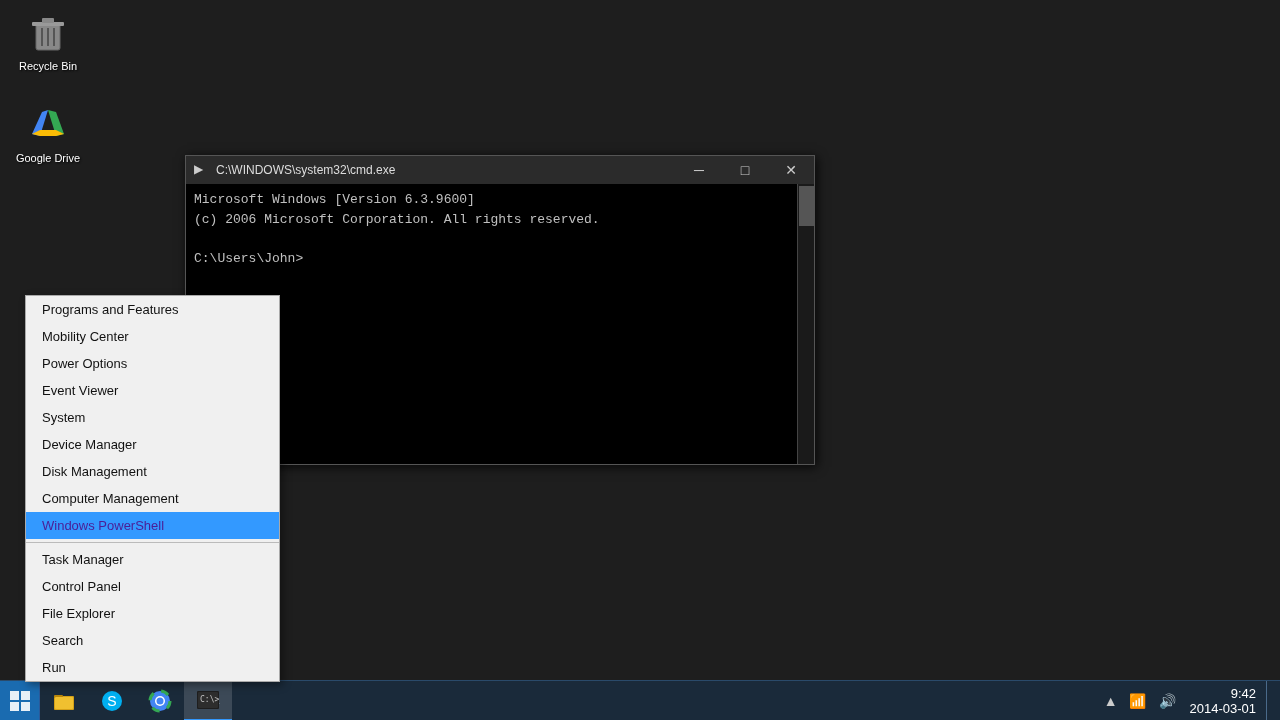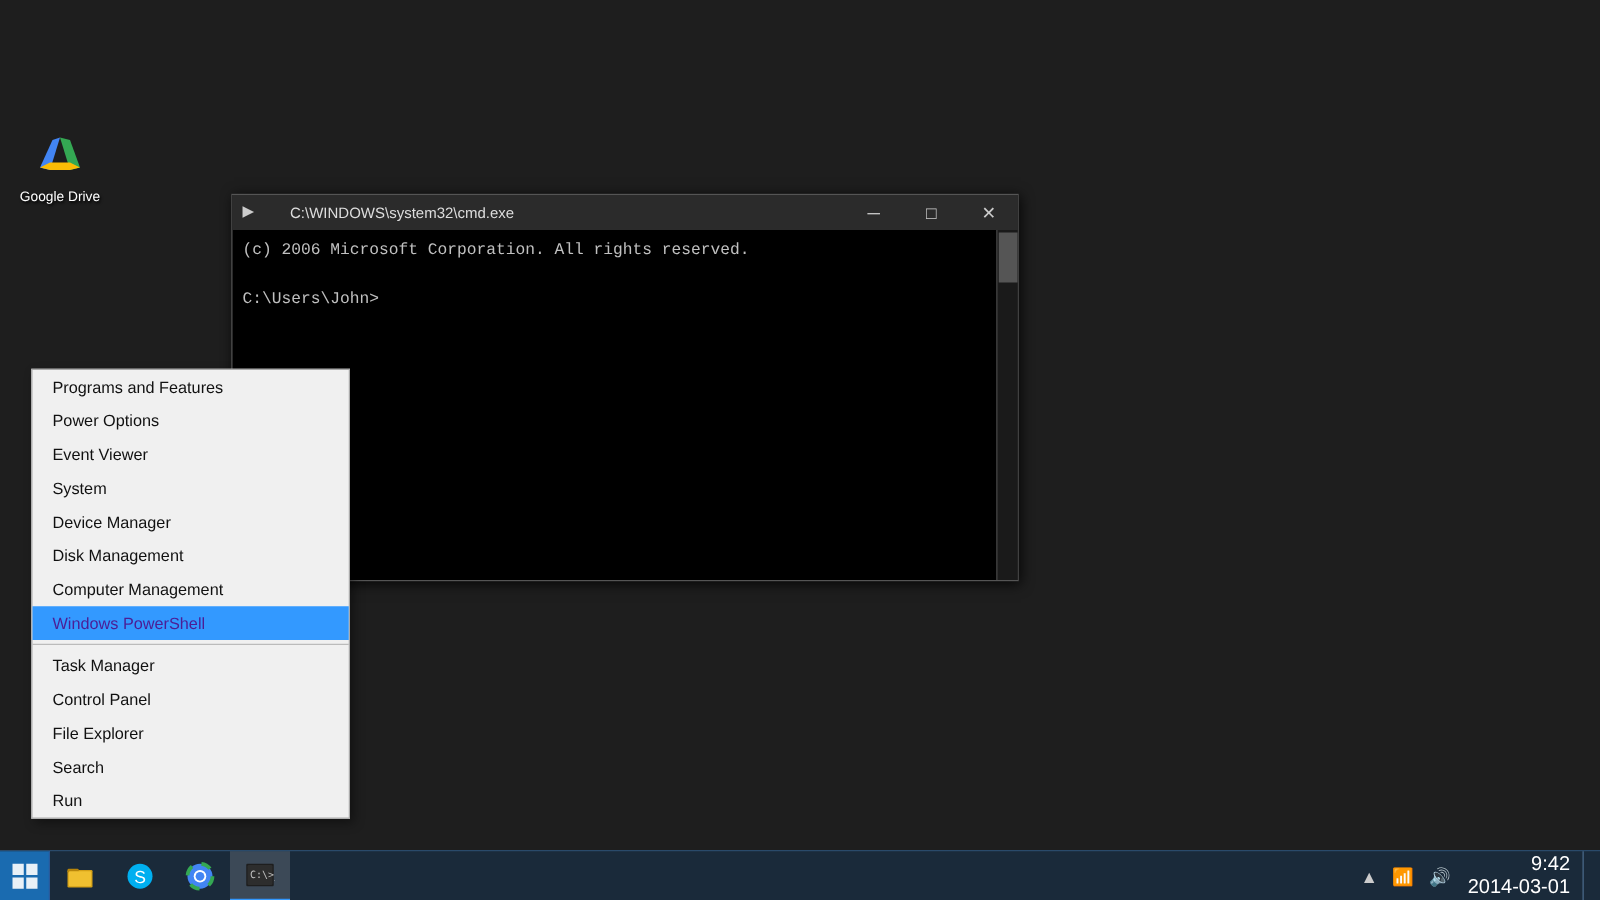--- a/index.html
+++ b/index.html
@@ -87,21 +87,20 @@
     }
     .cmd-title-icon {
       width: 16px;
       height: 16px;
       margin-right: 6px;
       font-size: 12px;
     }
     .cmd-title-text {
       font-size: 12px;
       color: #ddd;
-      margin-left: 16px;
     }
     .cmd-controls {
       position: absolute;
       right: 0;
       top: 0;
       display: flex;
     }
     .cmd-btn {
       width: 46px;
       height: 28px;
@@ -231,40 +230,53 @@
       gap: 6px;
     }
     .tray-icon {
       font-size: 14px;
       color: #ccc;
       cursor: pointer;
       padding: 0 3px;
     }
     .tray-clock {
       color: white;
-      font-size: 16px;
+      font-size: 13px;
       text-align: right;
       cursor: pointer;
       padding: 0 4px;
     }
     .tray-show-desktop {
       width: 6px;
       height: 40px;
       border-left: 1px solid #4a6a8a;
       cursor: pointer;
     }
 
     
     svg { display: block; }
   </style>
 </head>
 <body>
 
 <div class="desktop">
 
+  <div class="desktop-icon recycle-icon" style="top:8px;left:8px;">
+    <div class="icon-img">
+      <svg width="40" height="40" viewBox="0 0 40 40">
+        <rect x="8" y="12" width="24" height="26" rx="2" fill="#888" stroke="#666" stroke-width="1"></rect>
+        <rect x="4" y="10" width="32" height="4" rx="1" fill="#999"></rect>
+        <rect x="14" y="6" width="12" height="5" rx="1" fill="#888"></rect>
+        <line x1="14" y1="16" x2="14" y2="34" stroke="#555" stroke-width="2"></line>
+        <line x1="20" y1="16" x2="20" y2="34" stroke="#555" stroke-width="2"></line>
+        <line x1="26" y1="16" x2="26" y2="34" stroke="#555" stroke-width="2"></line>
+      </svg>
+    </div>
+    <span class="icon-label">Recycle Bin</span>
+  </div>
 
   <div class="desktop-icon gdrive-icon" style="top:100px;left:8px;">
     <div class="icon-img">
       <svg width="40" height="40" viewBox="0 0 40 40">
         <polygon points="20,4 36,32 4,32" fill="none" stroke="none"></polygon>
         <polygon points="20,6 12,32 4,30 14,8" fill="#4285F4"></polygon>
         <polygon points="20,6 28,8 36,30 28,32" fill="#34A853"></polygon>
         <polygon points="4,30 12,32 28,32 36,30 28,26 12,26" fill="#FBBC05"></polygon>
       </svg>
     </div>
@@ -276,32 +288,36 @@
     <div class="cmd-titlebar">
       <span class="cmd-title-icon">▶</span>
       <span class="cmd-title-text">C:\WINDOWS\system32\cmd.exe</span>
       <div class="cmd-controls">
         <div class="cmd-btn">─</div>
         <div class="cmd-btn">□</div>
         <div class="cmd-btn close">✕</div>
       </div>
     </div>
     <div class="cmd-content">
+      <div>Microsoft Windows [Version 6.3.9600]</div>
       <div>(c) 2006 Microsoft Corporation. All rights reserved.</div>
       <div>&nbsp;</div>
       <div>C:\Users\John&gt;</div>
     </div>
     <div class="cmd-scrollbar">
       <div class="cmd-scroll-thumb"></div>
     </div>
   </div>
 
   <div class="context-menu">
     <div class="menu-item">
         <span>Programs and Features</span>
+      </div>
+    <div class="menu-item">
+        <span>Mobility Center</span>
       </div>
     <div class="menu-item">
         <span>Power Options</span>
       </div>
     <div class="menu-item">
         <span>Event Viewer</span>
       </div>
     <div class="menu-item">
         <span>System</span>
       </div>

